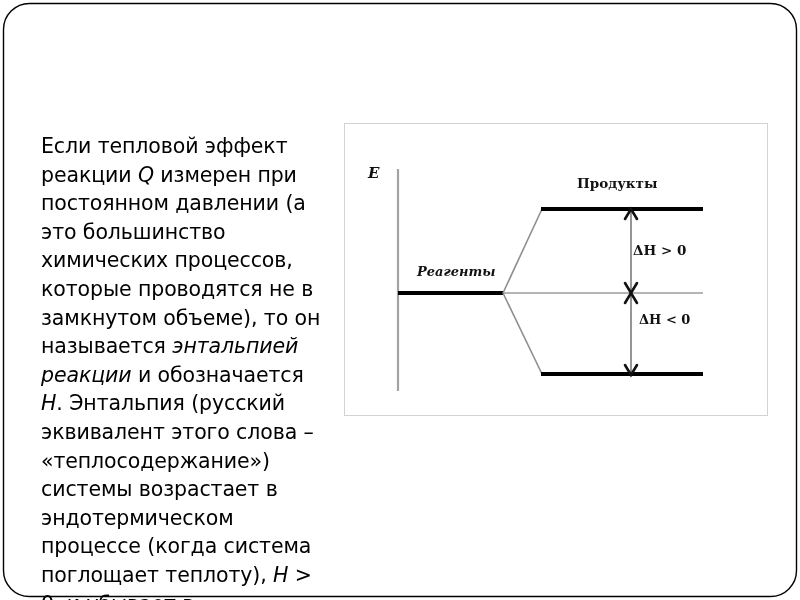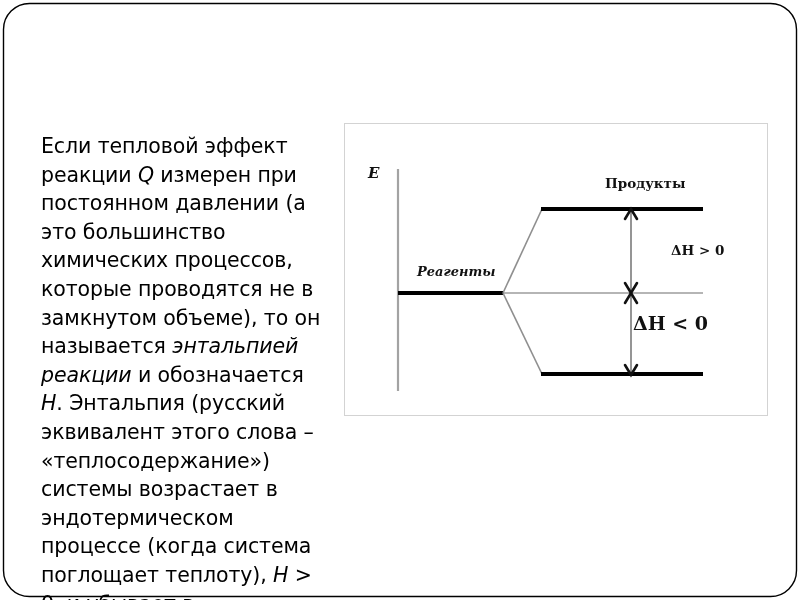--- a/index.html
+++ b/index.html
@@ -86,31 +86,29 @@
   #label-reagents {
     font-size: 13px;
     left: 72px;
     top: 140px;
     font-style: italic;
   }
   #label-products {
     font-size: 13.5px;
     left: 232px;
     top: 51px;
-    margin-left: 28px;
   }
   #label-dh-pos {
     font-size: 13.5px;
     left: 288px;
     top: 118px;
-    padding-left: 38px;
   }
   #label-dh-neg {
-    font-size: 19px;
-    left: 288px;
+    font-size: 13px;
+    left: 294px;
     top: 188px;
   }
 </style>
 </head>
 <body>
 
 <div id="slide">
 
   <svg id="page-frame" viewBox="0 0 800 600" xmlns="http://www.w3.org/2000/svg">
     <rect x="3.5" y="3.5" width="793" height="593" rx="26" ry="26" fill="none" stroke="#000000" stroke-width="1.4"></rect>

